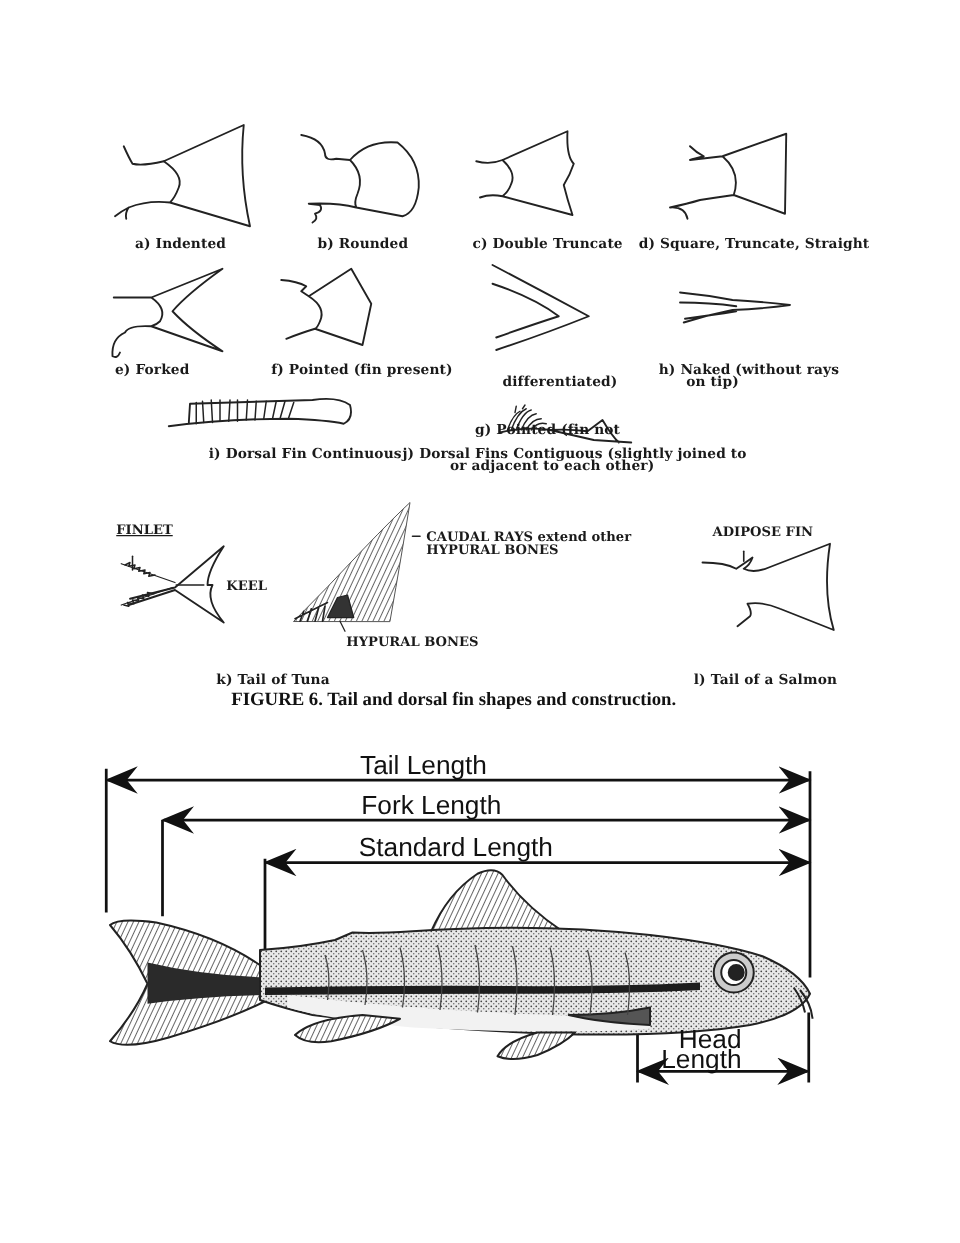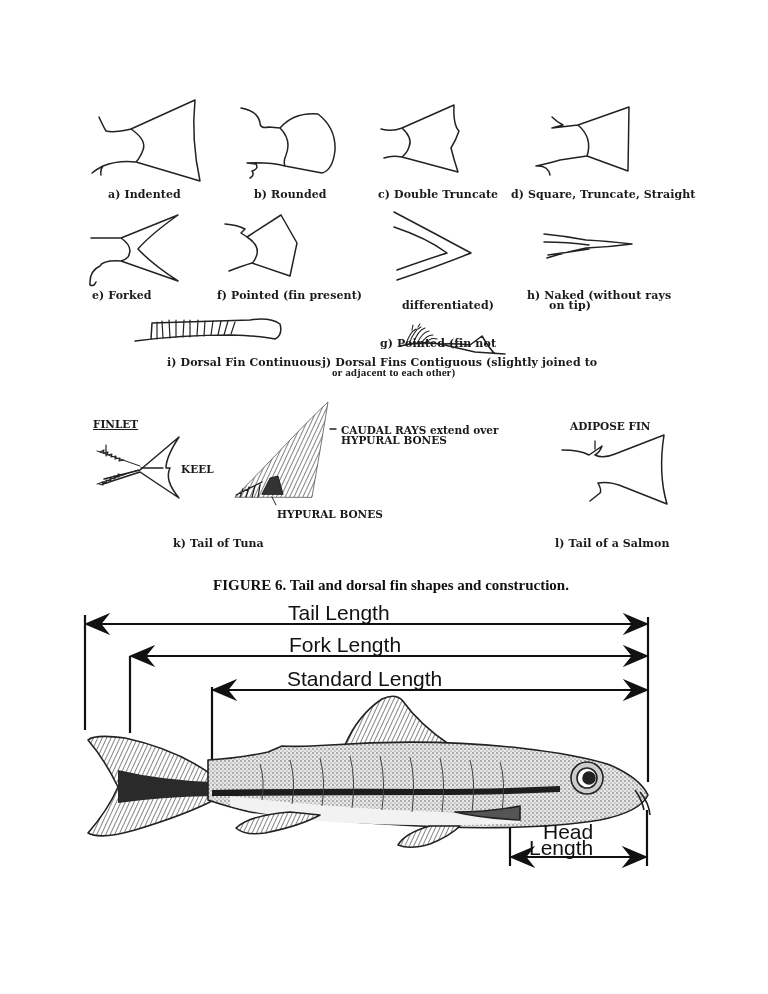--- a/index.html
+++ b/index.html
@@ -151,31 +151,31 @@
 
 <div class="cap" style="left:92px;top:290px;">e)  Forked</div>
 <div class="cap" style="left:217px;top:290px;">f)  Pointed (fin present)</div>
 <div class="cap" style="left:380px;top:290px;margin-top:48px;">g)  Pointed (fin not</div>
 <div class="cap" style="left:402px;top:300px;">differentiated)</div>
 <div class="cap" style="left:527px;top:290px;">h)  Naked (without rays</div>
 <div class="cap" style="left:549px;top:300px;">on tip)</div>
 
 <div class="cap" style="left:127px;top:357px;margin-left:40px;">i)  Dorsal Fin Continuous</div>
 <div class="cap" style="left:322px;top:357px;">j)  Dorsal Fins Contiguous (slightly joined to</div>
-<div class="cap" style="left:332px;top:367px;font-family:Liberation Serif, serif;">or adjacent to each other)</div>
+<div class="cap" style="left:360px;top:367px;">or adjacent to each other)</div>
 
 <div class="lbl" style="left:93px;top:419px;text-decoration:underline;">FINLET</div>
 <div class="lbl" style="left:181px;top:464px;">KEEL</div>
-<div class="lbl" style="left:341px;top:425px;">CAUDAL RAYS extend over</div>
+<div class="lbl" style="left:341px;top:425px;">CAUDAL RAYS extend other</div>
 <div class="lbl" style="left:341px;top:435px;">HYPURAL BONES</div>
 <div class="lbl" style="left:277px;top:509px;">HYPURAL BONES</div>
 <div class="cap" style="left:173px;top:538px;">k)  Tail of Tuna</div>
 
 <div class="lbl" style="left:570px;top:421px;">ADIPOSE FIN</div>
 <div class="cap" style="left:555px;top:538px;">l)  Tail of a Salmon</div>
 
-<div class="fig" style="left:185px;top:577px;margin-left:28px;">FIGURE 6.   Tail and dorsal fin shapes and construction.</div>
+<div class="fig" style="left:185px;top:552px;">FIGURE 6.   Tail and dorsal fin shapes and construction.</div>
 
 <div class="meas" style="left:288px;top:602px;">Tail Length</div>
 <div class="meas" style="left:289px;top:634px;">Fork Length</div>
 <div class="meas" style="left:287px;top:668px;">Standard Length</div>
 <div class="meas" style="left:543px;top:821px;">Head</div>
 <div class="meas" style="left:529px;top:837px;">Length</div>
 
 </body></html>

